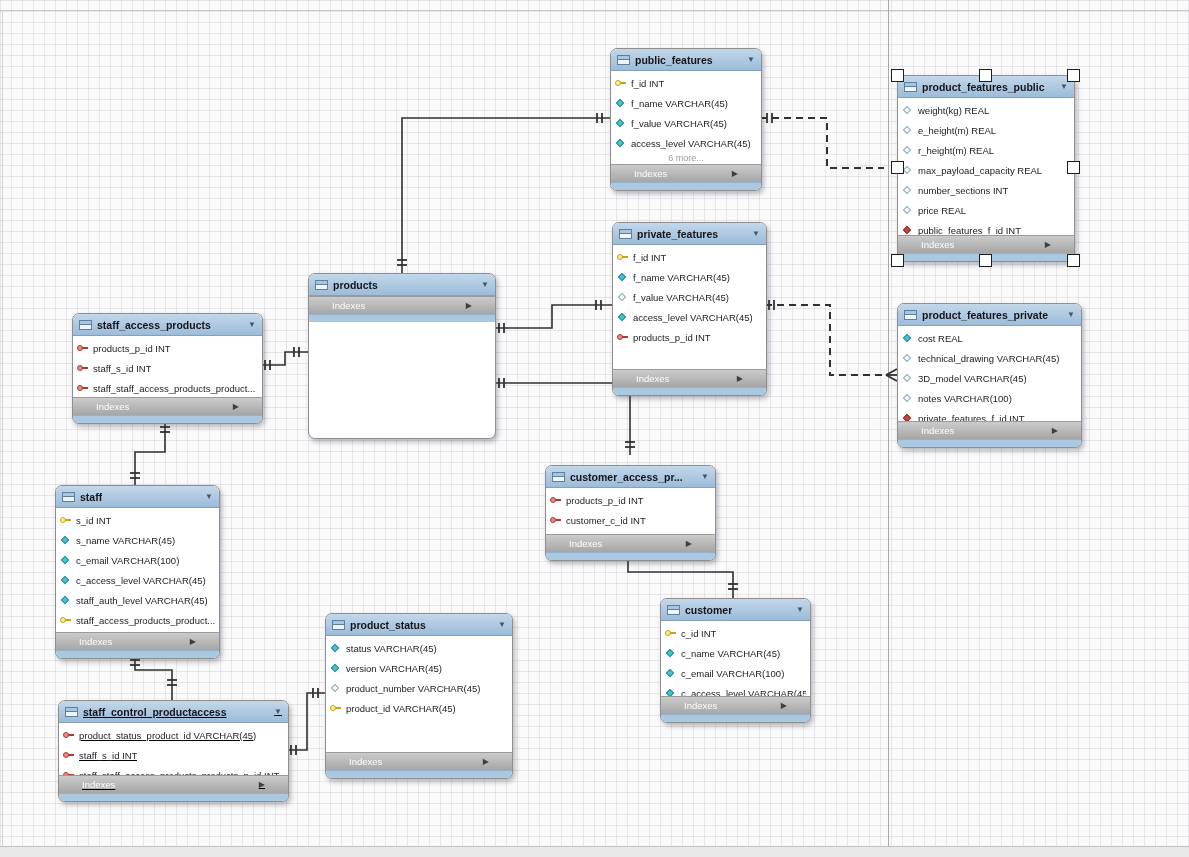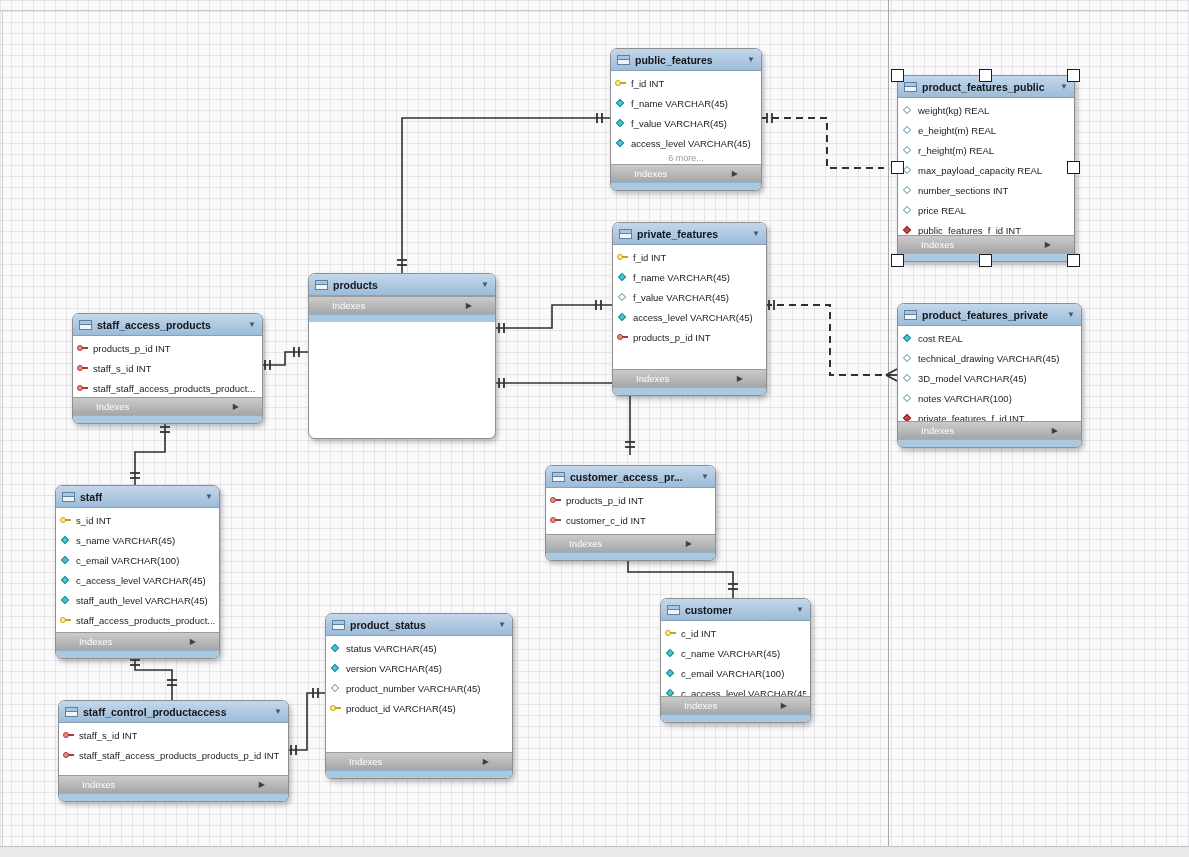--- a/index.html
+++ b/index.html
@@ -360,27 +360,31 @@
             <span class="coltext">staff_access_products_product...</span>
           </div>
           <div class="spacer"></div>
         </div>
         <div class="tbl-footer">
           <span>Indexes</span>
           <span class="tri">▶</span>
         </div>
         <div class="tbl-bottom"></div>
       </div>
-      <div class="table" style="left: 58px; top: 700px; width: 229px; height: 100px;">
+      <div class="table" style="left: 58px; top: 700px; width: 229px; height: 100px; text-decoration: underline;">
         <div class="tbl-header">
           <span class="tbl-icon"></span>
           <span class="tbl-title">staff_control_productaccess</span>
           <span class="tbl-caret">▼</span>
         </div>
         <div class="tbl-body">
+          <div class="tbl-row">
+            <span class="ic ic-key-red"></span>
+            <span class="coltext">product_status_product_id VARCHAR(45)</span>
+          </div>
           <div class="tbl-row">
             <span class="ic ic-key-red"></span>
             <span class="coltext">staff_s_id INT</span>
           </div>
           <div class="tbl-row">
             <span class="ic ic-key-red"></span>
             <span class="coltext">staff_staff_access_products_products_p_id INT</span>
           </div>
           <div class="spacer"></div>
         </div>

